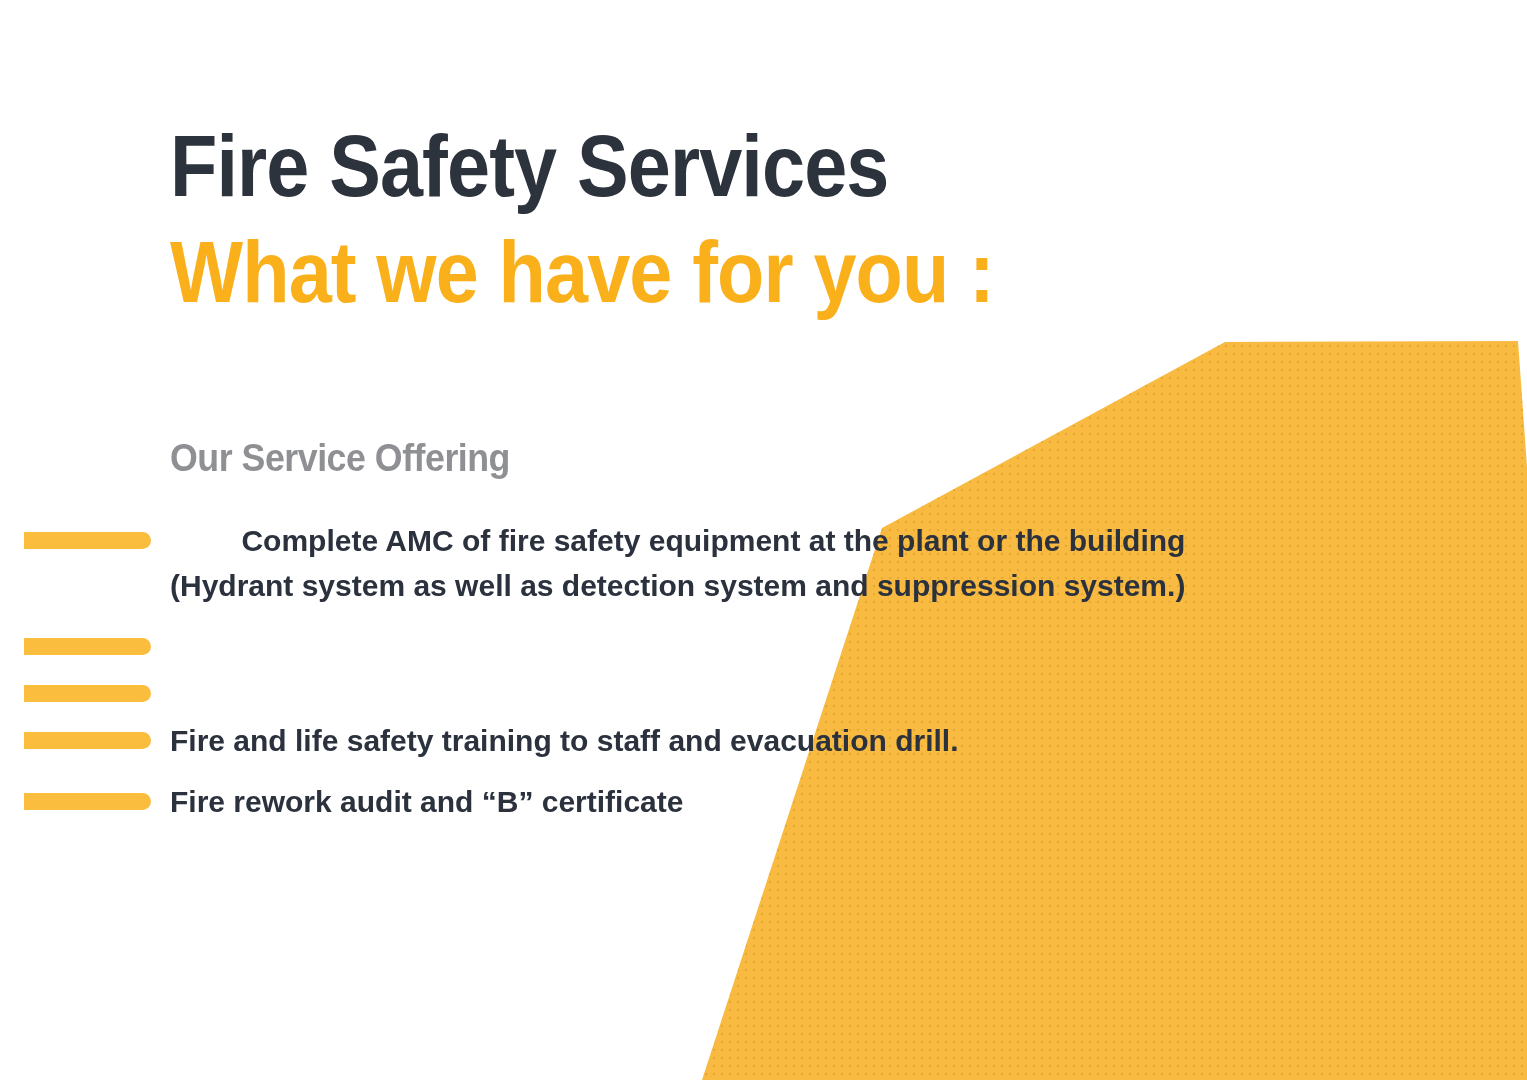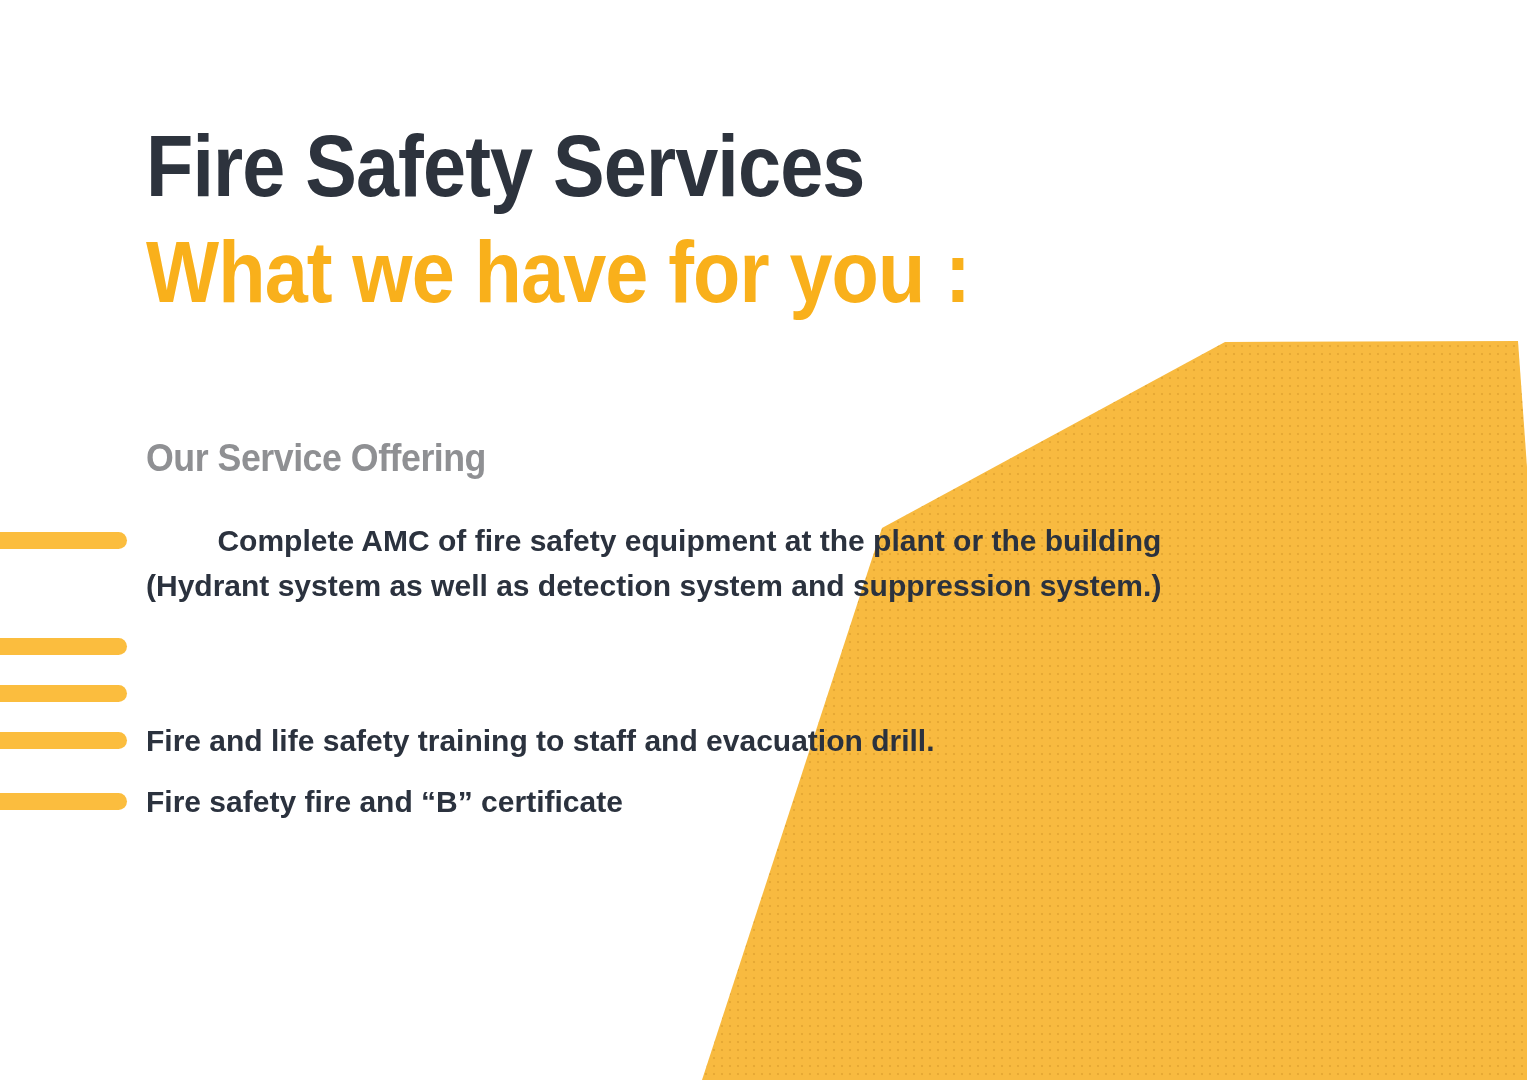--- a/index.html
+++ b/index.html
@@ -22,20 +22,21 @@
     background-image: radial-gradient(circle at 2px 2px, rgba(166,108,14,0.22) 1.1px, rgba(0,0,0,0) 1.6px);
     background-size: 8px 8px;
     clip-path: polygon(1225px 342px, 1518px 341px, 1527px 467px, 1527px 1080px, 702px 1080px, 882px 528px);
     z-index: 0;
   }
   .content {
     position: absolute; inset: 0;
     z-index: 1;
     padding: 120px 0 0 146px;
     box-sizing: border-box;
+    margin-left: 24px;
   }
   .title, .subtitle {
     margin: 0;
     font-size: 88px;
     font-weight: 700;
     line-height: 1.05;
     letter-spacing: -1px;
     transform: scaleX(0.88);
     transform-origin: left center;
     white-space: nowrap;
@@ -115,18 +116,18 @@
         <span class="bullet-bar"></span>
       </li>
 
       <li class="bullet-row">
         <span class="bullet-bar"></span>
         <p class="bullet-text">Fire and life safety training to staff and evacuation drill.</p>
       </li>
 
       <li class="bullet-row">
         <span class="bullet-bar"></span>
-        <p class="bullet-text">Fire safety fire and “B” certificate</p>
+        <p class="bullet-text">Fire rework audit and “B” certificate</p>
       </li>
 
     </ul>
   </div>
 </div>
 
 </body></html>

